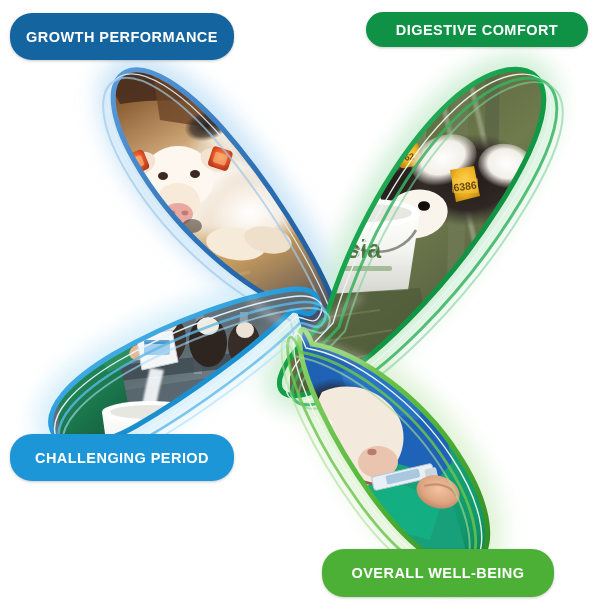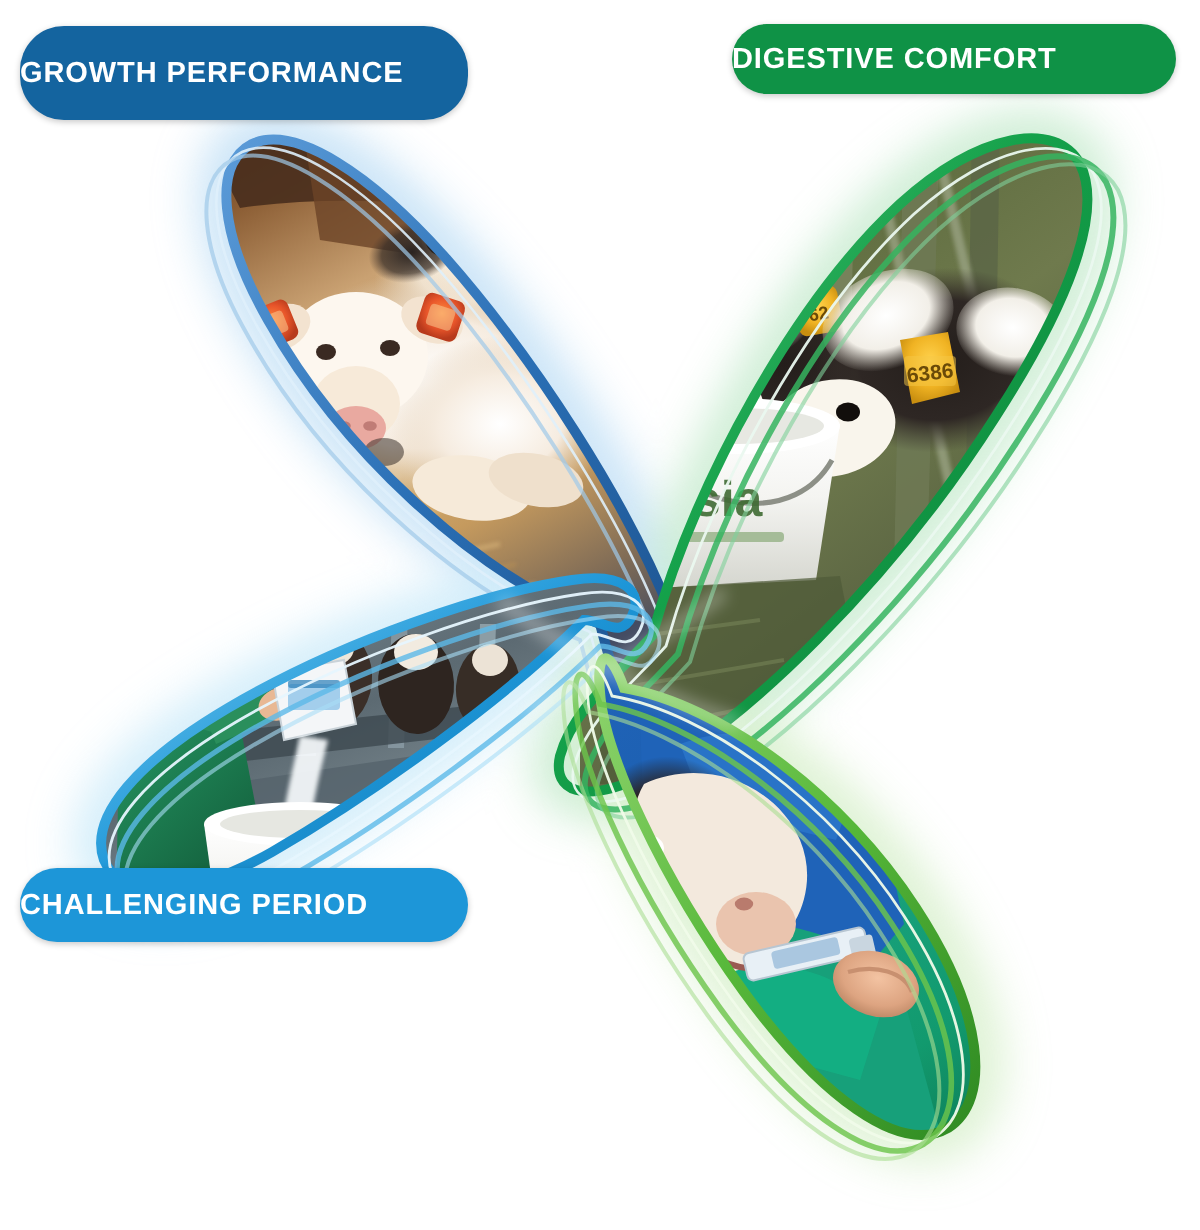--- a/index.html
+++ b/index.html
@@ -8,34 +8,34 @@
     background:#ffffff;
     font-family:"Liberation Sans", sans-serif;
     overflow:hidden;
     position:relative;
   }
   #stage{position:absolute;inset:0;width:600px;height:615px;}
   #art{position:absolute;left:0;top:0;width:600px;height:615px;}
 
   .pill{
     position:absolute;
-    display:flex;align-items:center;
+    display:flex;align-items:center;justify-content:center;
     border-radius:22px;
     color:#ffffff;
     font-size:14.5px;
     font-weight:bold;
     letter-spacing:.45px;
     white-space:nowrap;
     box-shadow:0 1px 3px rgba(0,0,0,.22);
     box-sizing:border-box;
     user-select:none;
   }
   #pill-growth{left:10px;top:13px;width:224px;height:47px;background:#14649f;}
   #pill-digestive{left:366px;top:12px;width:222px;height:35px;background:#0f9246;}
-  #pill-challenging{left:10px;top:434px;width:224px;height:37px;background:#1d96d8;}
+  #pill-challenging{left:10px;top:434px;width:224px;height:47px;background:#1d96d8;}
   #pill-wellbeing{left:322px;top:549px;width:232px;height:48px;background:#4cb037;}
 </style>
 </head>
 <body style="background: rgb(255, 255, 255);">
 
 <div id="stage">
 
   <svg id="art" viewBox="0 0 600 615" xmlns="http://www.w3.org/2000/svg">
     <defs>
 
@@ -517,14 +517,17 @@
   </div>
 
   <div class="pill" id="pill-digestive" style="background: rgb(15, 146, 70);">
     <span>DIGESTIVE COMFORT</span>
   </div>
 
   <div class="pill" id="pill-challenging" style="background: rgb(29, 150, 216);">
     <span>CHALLENGING PERIOD</span>
   </div>
 
+  <div class="pill" id="pill-wellbeing" style="background: rgb(76, 176, 55);">
+    <span>OVERALL WELL-BEING</span>
+  </div>
 
 </div>
 
 </body></html>

